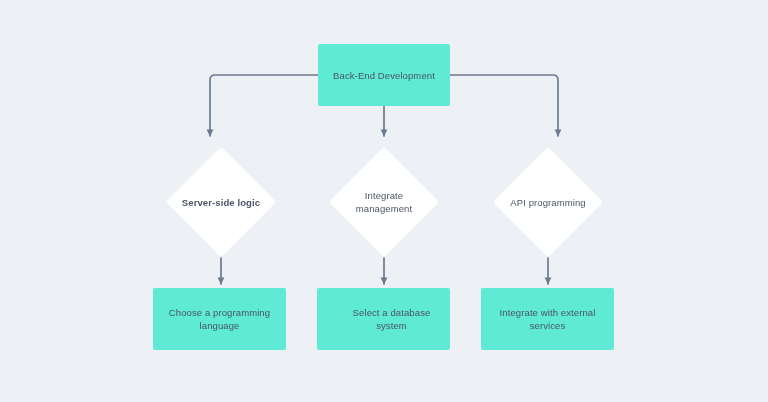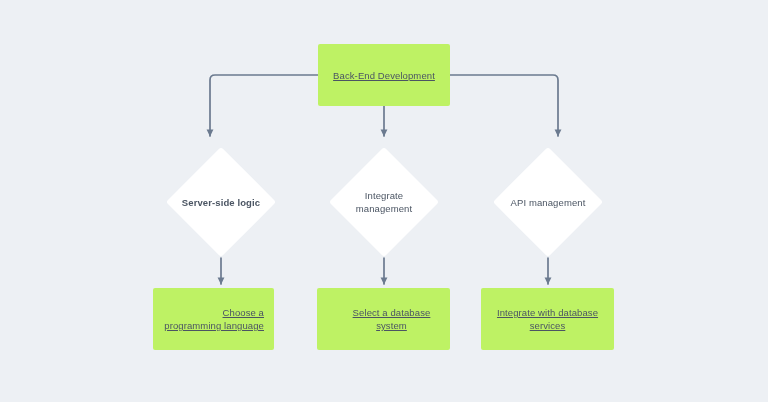--- a/index.html
+++ b/index.html
@@ -51,23 +51,22 @@
     display: flex;
     align-items: center;
     justify-content: center;
     text-align: center;
     color: #4b5563;
     font-size: 9.5px;
     line-height: 13px;
     letter-spacing: 0.1px;
   }
   .rect {
-    background: #bef264;
+    background: #5eead4;
     border-radius: 2px;
-    text-decoration: underline;
   }
   .rect .label { padding: 0 10px; }
 
   .diamond {
     background: transparent;
   }
   .diamond .shape {
     position: absolute;
     left: 50%;
     top: 50%;
@@ -83,21 +82,21 @@
     position: relative;
     z-index: 2;
     width: 92px;
   }
 
   
   #node-root      { left: 318px; top: 44px;  width: 132px; height: 62px; }
   #node-dia-1     { left: 156px; top: 146px; width: 130px; height: 112px; font-weight: bold; }
   #node-dia-2     { left: 319px; top: 146px; width: 130px; height: 112px; }
   #node-dia-3     { left: 483px; top: 146px; width: 130px; height: 112px; }
-  #node-leaf-1    { left: 153px; top: 288px; width: 121px; height: 62px; text-align: right; }
+  #node-leaf-1    { left: 153px; top: 288px; width: 133px; height: 62px; }
   #node-leaf-2    { left: 317px; top: 288px; width: 133px; height: 62px; padding-left: 16px; }
   #node-leaf-3    { left: 481px; top: 288px; width: 133px; height: 62px; }
 </style>
 </head>
 <body>
 
 <div id="canvas">
 
 
   <svg id="wires" viewBox="0 0 768 402" width="768" height="402">
@@ -127,26 +126,26 @@
   <div class="node diamond" id="node-dia-1">
     <span class="shape"></span>
     <span class="label">Server-side logic</span>
   </div>
   <div class="node diamond" id="node-dia-2">
     <span class="shape"></span>
     <span class="label">Integrate management</span>
   </div>
   <div class="node diamond" id="node-dia-3">
     <span class="shape"></span>
-    <span class="label">API management</span>
+    <span class="label">API programming</span>
   </div>
 
   <div class="node rect" id="node-leaf-1">
     <span class="label">Choose a programming language</span>
   </div>
   <div class="node rect" id="node-leaf-2">
     <span class="label">Select a database system</span>
   </div>
   <div class="node rect" id="node-leaf-3">
-    <span class="label">Integrate with database services</span>
+    <span class="label">Integrate with external services</span>
   </div>
 
 </div>
 
 </body></html>

